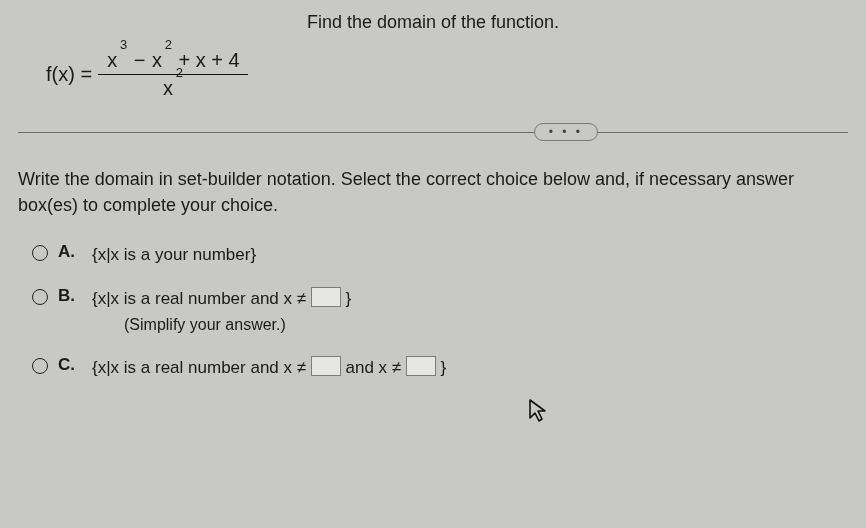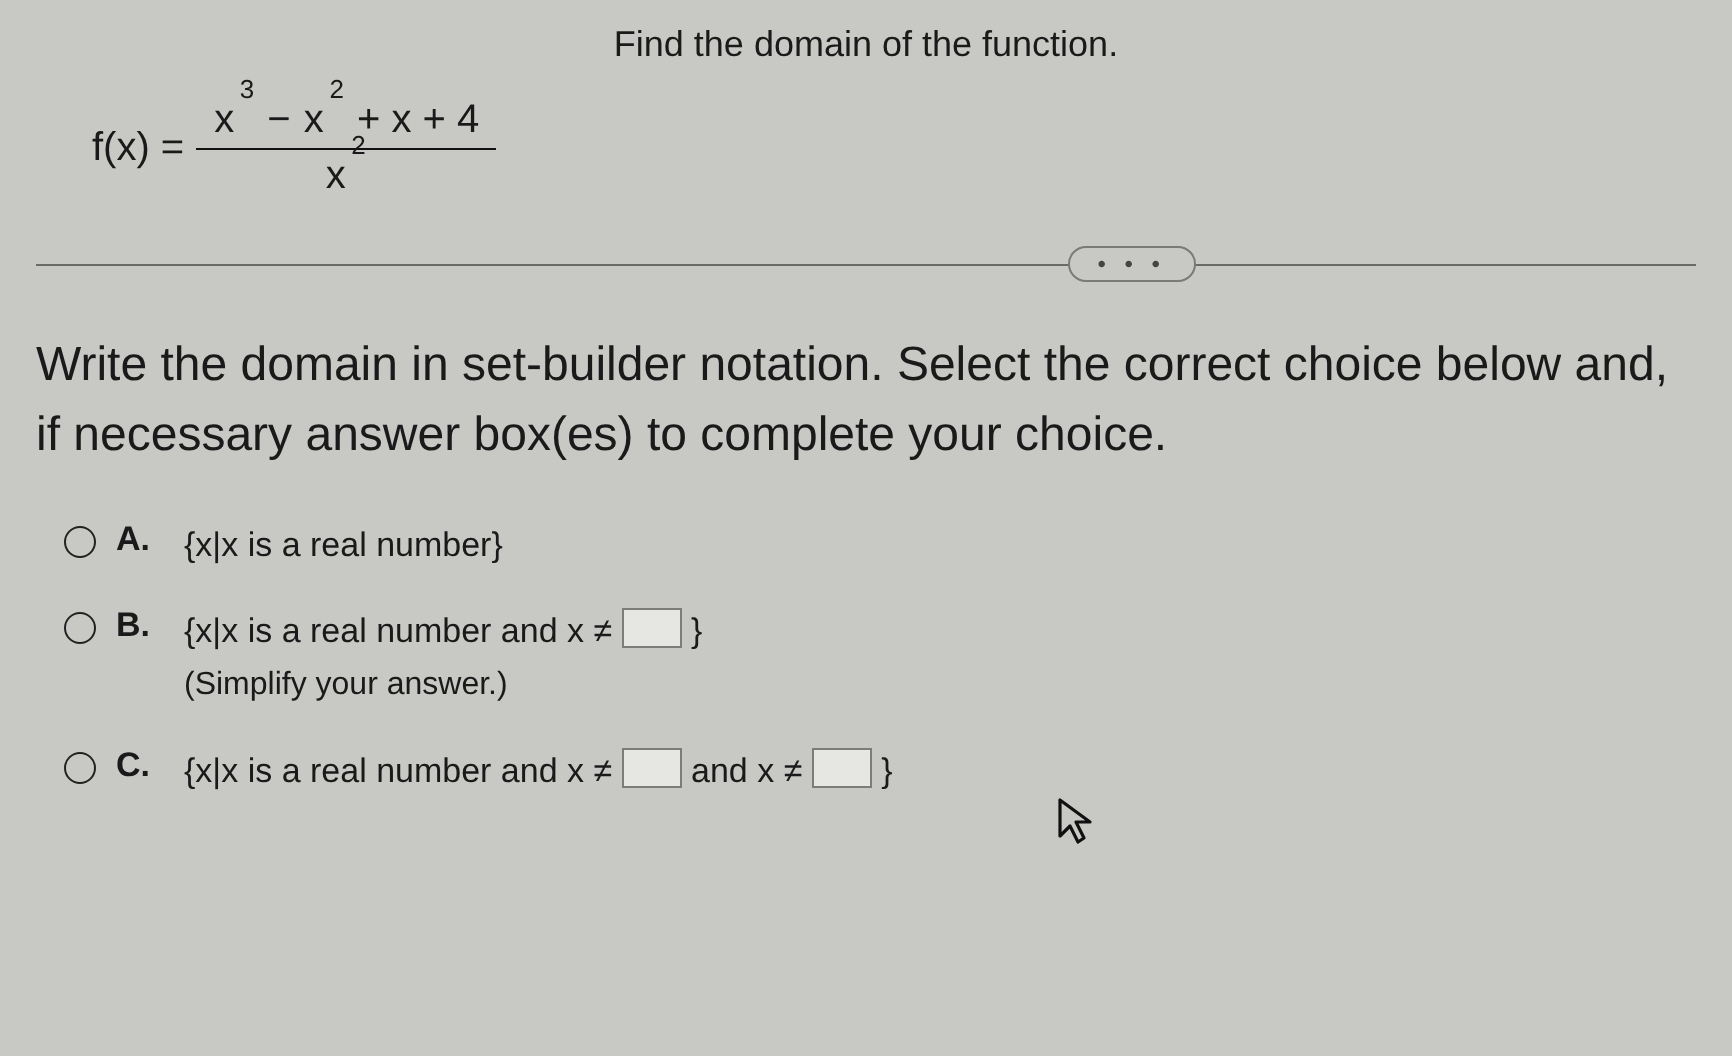--- a/index.html
+++ b/index.html
@@ -58,21 +58,21 @@
       background: #c8c9c5;
       border: 1px solid #7a7a76;
       border-radius: 999px;
       padding: 1px 14px;
       font-size: 12px;
       letter-spacing: 3px;
       color: #444;
       cursor: pointer;
     }
     .instruction {
-      font-size: 24px;
+      font-size: 18px;
       line-height: 1.45;
       margin-bottom: 24px;
     }
     .choices { margin-left: 14px; }
     .choice-row {
       display: flex;
       align-items: flex-start;
       gap: 10px;
       margin-bottom: 18px;
     }
@@ -80,21 +80,21 @@
       width: 16px; height: 16px;
       border: 1.6px solid #222;
       border-radius: 50%;
       margin-top: 3px;
       flex-shrink: 0;
       background: transparent;
       cursor: pointer;
     }
     .choice-letter { font-weight: bold; font-size: 17px; min-width: 24px; }
     .choice-body { font-size: 17px; line-height: 1.5; }
-    .hint { font-size: 16px; margin-top: 2px; }
+    .hint { font-size: 16px; margin-top: 2px; margin-left: 32px; }
     .inline-input {
       display: inline-block;
       width: 30px; height: 20px;
       background: #e6e6e2;
       border: 1px solid #7c7c78;
       vertical-align: -3px;
       cursor: text;
     }
     .cursor-arrow {
       position: absolute;
@@ -126,21 +126,21 @@
   <div class="dots-pill">• • •</div>
 </div>
 
 <div class="instruction">Write the domain in set-builder notation. Select the correct choice below and, if necessary answer box(es) to complete your choice.</div>
 
 <div class="choices">
 
   <div class="choice-row">
     <div class="radio"></div>
     <div class="choice-letter">A.</div>
-    <div class="choice-body">{x|x is a real number}</div>
+    <div class="choice-body">{x|x is a your number}</div>
   </div>
 
   <div class="choice-row">
     <div class="radio"></div>
     <div class="choice-letter">B.</div>
     <div class="choice-body">
       <span>{x|x is a real number and x ≠ </span><span class="inline-input"></span><span> }</span>
       <div class="hint">(Simplify your answer.)</div>
     </div>
   </div>

